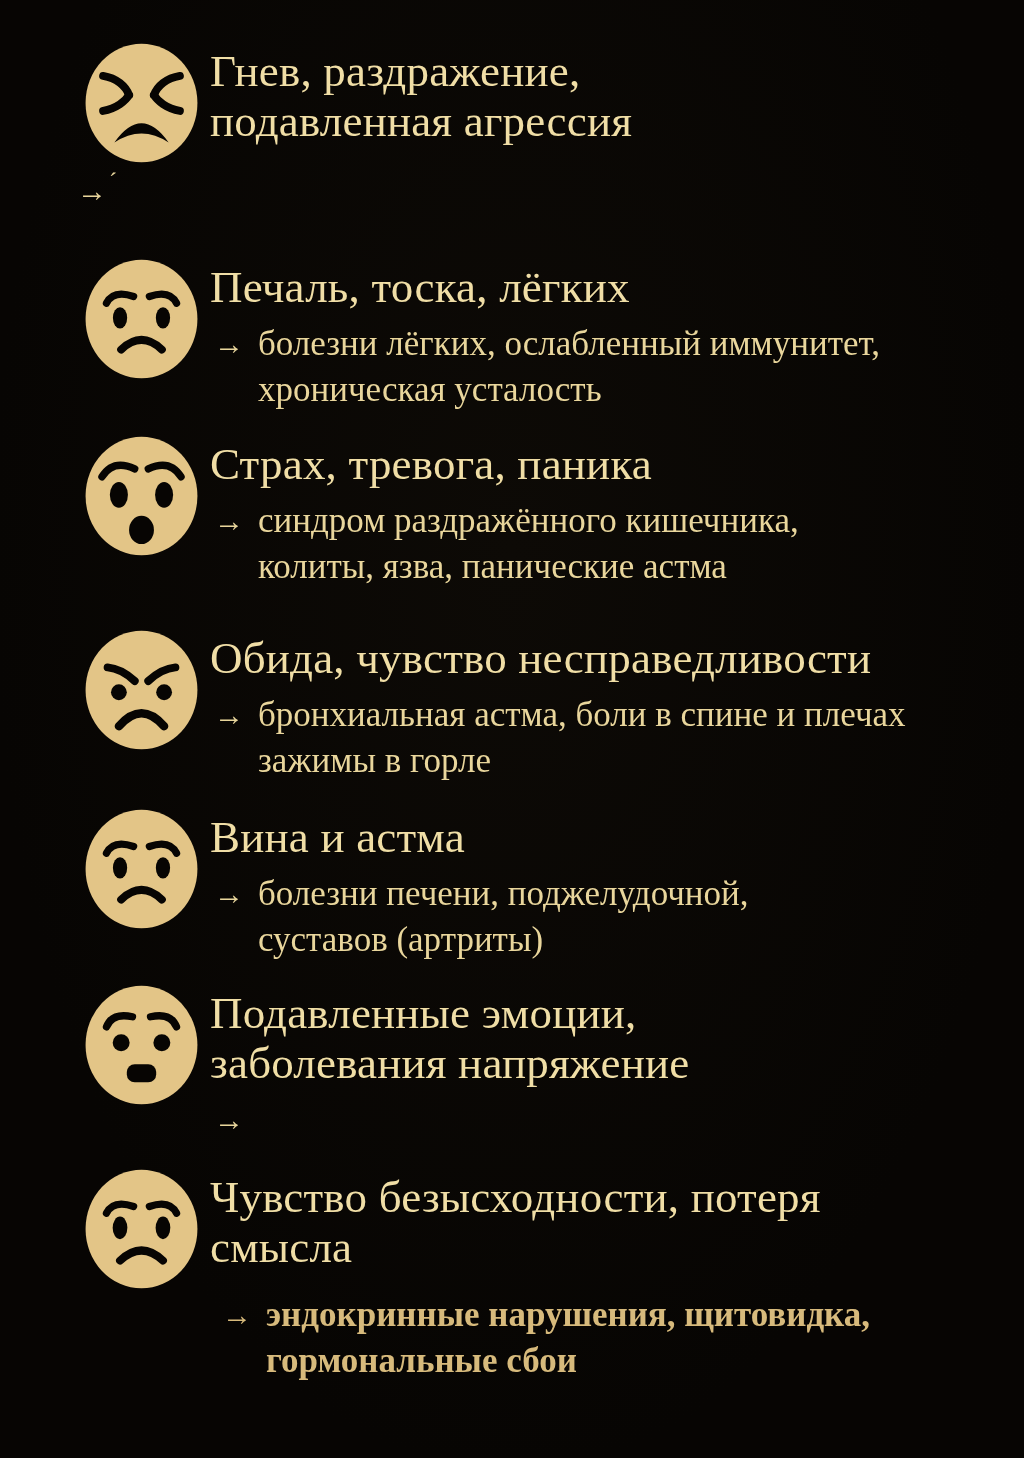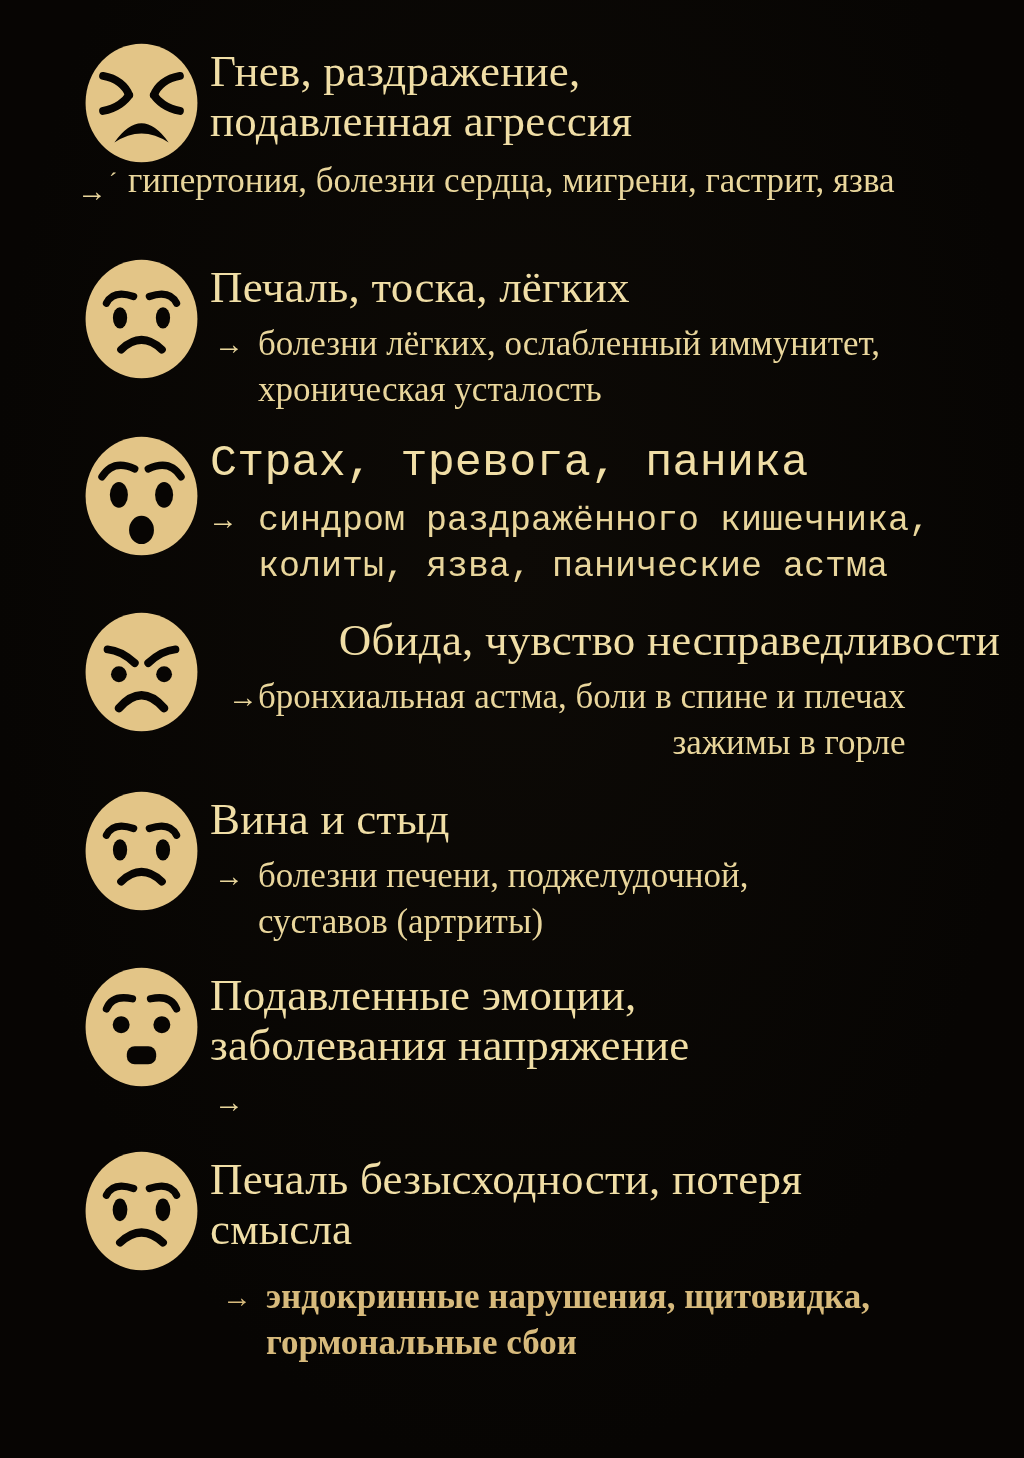--- a/index.html
+++ b/index.html
@@ -58,22 +58,22 @@
     margin-left: 2px;
   }
   .sub-text {
     white-space: pre;
   }
   
   .e1 { margin-bottom: 48px; }
   .e1 .sub { margin-left: -133px; margin-top: 12px; }
   .e1 .arrow { flex-basis: 51px; }
   .e2 { margin-bottom: 26px; }
-  .e3 { margin-bottom: 25px; font-family: Liberation Mono, monospace; }
-  .e4 { margin-bottom: 28px; text-align: right; }
+  .e3 { margin-bottom: 43px; }
+  .e4 { margin-bottom: 28px; }
   .e5 { margin-bottom: 25px; }
   .e6 { margin-bottom: 29px; }
   .e7 .sub {
     margin-top: 20px;
     margin-left: 12px;
     font-weight: bold;
     color: var(--highlight-subtitle-text, #d7ba7c);
   }
   svg .feature-stroke {
     fill: none;
@@ -98,21 +98,20 @@
       <path class="feature-stroke" stroke-width="7" d="M16 29 C28 31 36 38 39 46"></path>
       <path class="feature-stroke" stroke-width="7" d="M16 60 C28 58 36 51 39 46"></path>
       <path class="feature-stroke" stroke-width="7" d="M84 29 C72 31 64 38 61 46"></path>
       <path class="feature-stroke" stroke-width="7" d="M84 60 C72 58 64 51 61 46"></path>
       <path class="feature-fill" d="M26 88 Q50 54 74 88 Q50 72 26 88 Z"></path>
     </svg>
     <div class="emotion">Гнев, раздражение,
 подавленная агрессия</div>
     <div class="sub">
       <span class="arrow"><span>→</span><span class="stray-mark">ˊ</span></span>
-      <span class="sub-text">гипертония, болезни сердца, мигрени, гастрит, язва</span>
     </div>
   </div>
 
   <div class="entry e2">
     <svg class="face" viewBox="0 0 100 106" xmlns="http://www.w3.org/2000/svg">
       <ellipse class="skin" cx="50" cy="53" rx="49.5" ry="52.5"></ellipse>
       <path class="feature-stroke" stroke-width="6.5" d="M19 39 Q25 27 43 33"></path>
       <path class="feature-stroke" stroke-width="6.5" d="M57 33 Q75 27 81 39"></path>
       <ellipse class="feature-fill" cx="31" cy="52" rx="6.3" ry="9.5"></ellipse>
       <ellipse class="feature-fill" cx="69" cy="52" rx="6.3" ry="9.5"></ellipse>
@@ -162,21 +161,21 @@
 
   <div class="entry e5">
     <svg class="face" viewBox="0 0 100 106" xmlns="http://www.w3.org/2000/svg">
       <ellipse class="skin" cx="50" cy="53" rx="49.5" ry="52.5"></ellipse>
       <path class="feature-stroke" stroke-width="6.5" d="M19 39 Q25 27 43 33"></path>
       <path class="feature-stroke" stroke-width="6.5" d="M57 33 Q75 27 81 39"></path>
       <ellipse class="feature-fill" cx="31" cy="52" rx="6.3" ry="9.5"></ellipse>
       <ellipse class="feature-fill" cx="69" cy="52" rx="6.3" ry="9.5"></ellipse>
       <path class="feature-stroke" stroke-width="7" d="M32 80 Q50 63 68 80"></path>
     </svg>
-    <div class="emotion">Вина и стыд</div>
+    <div class="emotion">Вина и астма</div>
     <div class="sub">
       <span class="arrow">→</span>
       <span class="sub-text">болезни печени, поджелудочной,
 суставов (артриты)</span>
     </div>
   </div>
 
   <div class="entry e6">
     <svg class="face" viewBox="0 0 100 106" xmlns="http://www.w3.org/2000/svg">
       <ellipse class="skin" cx="50" cy="53" rx="49.5" ry="52.5"></ellipse>
@@ -195,21 +194,21 @@
 
   <div class="entry e7">
     <svg class="face" viewBox="0 0 100 106" xmlns="http://www.w3.org/2000/svg">
       <ellipse class="skin" cx="50" cy="53" rx="49.5" ry="52.5"></ellipse>
       <path class="feature-stroke" stroke-width="6.5" d="M19 39 Q25 27 43 33"></path>
       <path class="feature-stroke" stroke-width="6.5" d="M57 33 Q75 27 81 39"></path>
       <ellipse class="feature-fill" cx="31" cy="52" rx="6.5" ry="10"></ellipse>
       <ellipse class="feature-fill" cx="69" cy="52" rx="6.5" ry="10"></ellipse>
       <path class="feature-stroke" stroke-width="7" d="M31 81 Q50 63 69 81"></path>
     </svg>
-    <div class="emotion">Печаль безысходности, потеря
+    <div class="emotion">Чувство безысходности, потеря
 смысла</div>
     <div class="sub">
       <span class="arrow">→</span>
       <span class="sub-text">эндокринные нарушения, щитовидка,
 гормональные сбои</span>
     </div>
   </div>
 
 </div>
 

